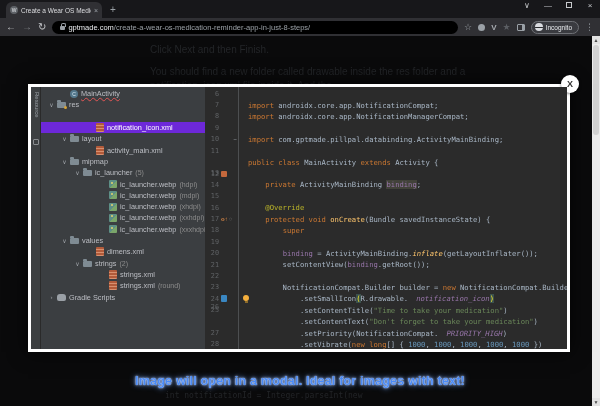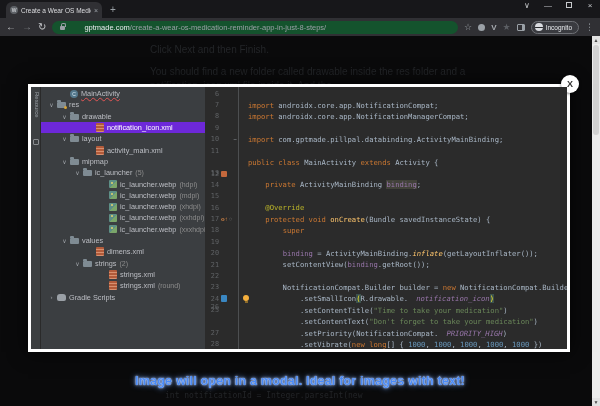--- a/index.html
+++ b/index.html
@@ -13,21 +13,21 @@
   .tab-title { color:#dcdde0; font-size:6.5px; white-space:nowrap; overflow:hidden; flex:1; }
   .tab-close { color:#9aa0a6; font-size:7px; flex:0 0 auto; cursor:default; }
   .newtab { color:#9aa0a6; font-size:10px; margin-left:8px; line-height:16px; }
   #win-controls { position:absolute; right:4px; top:1px; display:flex; gap:9px; align-items:center; }
   #win-controls span { color:#c7c9cc; font-size:8px; width:12px; text-align:center; }
   .maxbox { display:inline-block; width:6px; height:6px; border:1px solid #c7c9cc; }
 
   #toolbar { position:absolute; left:0; top:18px; width:600px; height:18px; background:#303034; display:flex; align-items:center; padding:0 6px; gap:6px; }
   .nav-ic { color:#c7c9cc; font-size:10px; line-height:18px; }
   .nav-ic.dim { color:#7d8085; }
-  #omnibox { flex:1; height:13px; background:#14532d; border-radius:7px; display:flex; align-items:center; padding:0 8px; gap:19px; overflow:hidden; }
+  #omnibox { flex:1; height:13px; background:#000000; border-radius:7px; display:flex; align-items:center; padding:0 8px; gap:3px; overflow:hidden; }
   .lock { position:relative; width:5px; height:4px; background:#9aa0a6; border-radius:1px; margin-top:2px; flex:0 0 auto; }
   .lock::before { content:""; position:absolute; top:-3px; left:0.5px; width:3px; height:3px; border:1px solid #9aa0a6; border-bottom:none; border-radius:2px 2px 0 0; }
   .url { font-size:7.5px; white-space:nowrap; overflow:hidden; }
   .url .domain { color:#e8eaed; }
   .url .path { color:#9aa0a6; }
   .tb-ic { color:#9aa0a6; font-size:9px; flex:0 0 auto; }
   .ext-circle { width:7px; height:7px; border-radius:50%; background:#9aa0a6; }
   .v-ext { color:#a7abb0; font-size:8px; font-weight:bold; }
   .star-ext { color:#5b5e63; font-size:9px; }
   .side-panel { width:8px; height:7px; border:1px solid #9aa0a6; border-radius:1px; position:relative; }
@@ -167,25 +167,20 @@
         </div>
         <div id="tree">
             <div class="trow" style="top: 1px; padding-left: 29px;">
               <span class="ic ic-class">C</span>
               <span class="tlabel err-underline">MainActivity</span>
             </div>
             <div class="trow" style="top: 12.3px;">
               <span class="chev" style="margin-left: 5px;">∨</span>
               <span class="ic ic-folder res"></span>
               <span class="tlabel">res</span>
-            </div>
-            <div class="trow" style="top: 23.6px;">
-              <span class="chev" style="margin-left: 18px;">∨</span>
-              <span class="ic ic-folder"></span>
-              <span class="tlabel">drawable</span>
             </div>
             <div class="trow sel" style="top: 34.9px; padding-left: 55px;">
               <span class="ic ic-xml"></span>
               <span class="tlabel">notification_icon.xml</span>
             </div>
             <div class="trow" style="top: 46.2px;">
               <span class="chev" style="margin-left: 18px;">∨</span>
               <span class="ic ic-folder"></span>
               <span class="tlabel">layout</span>
             </div>

